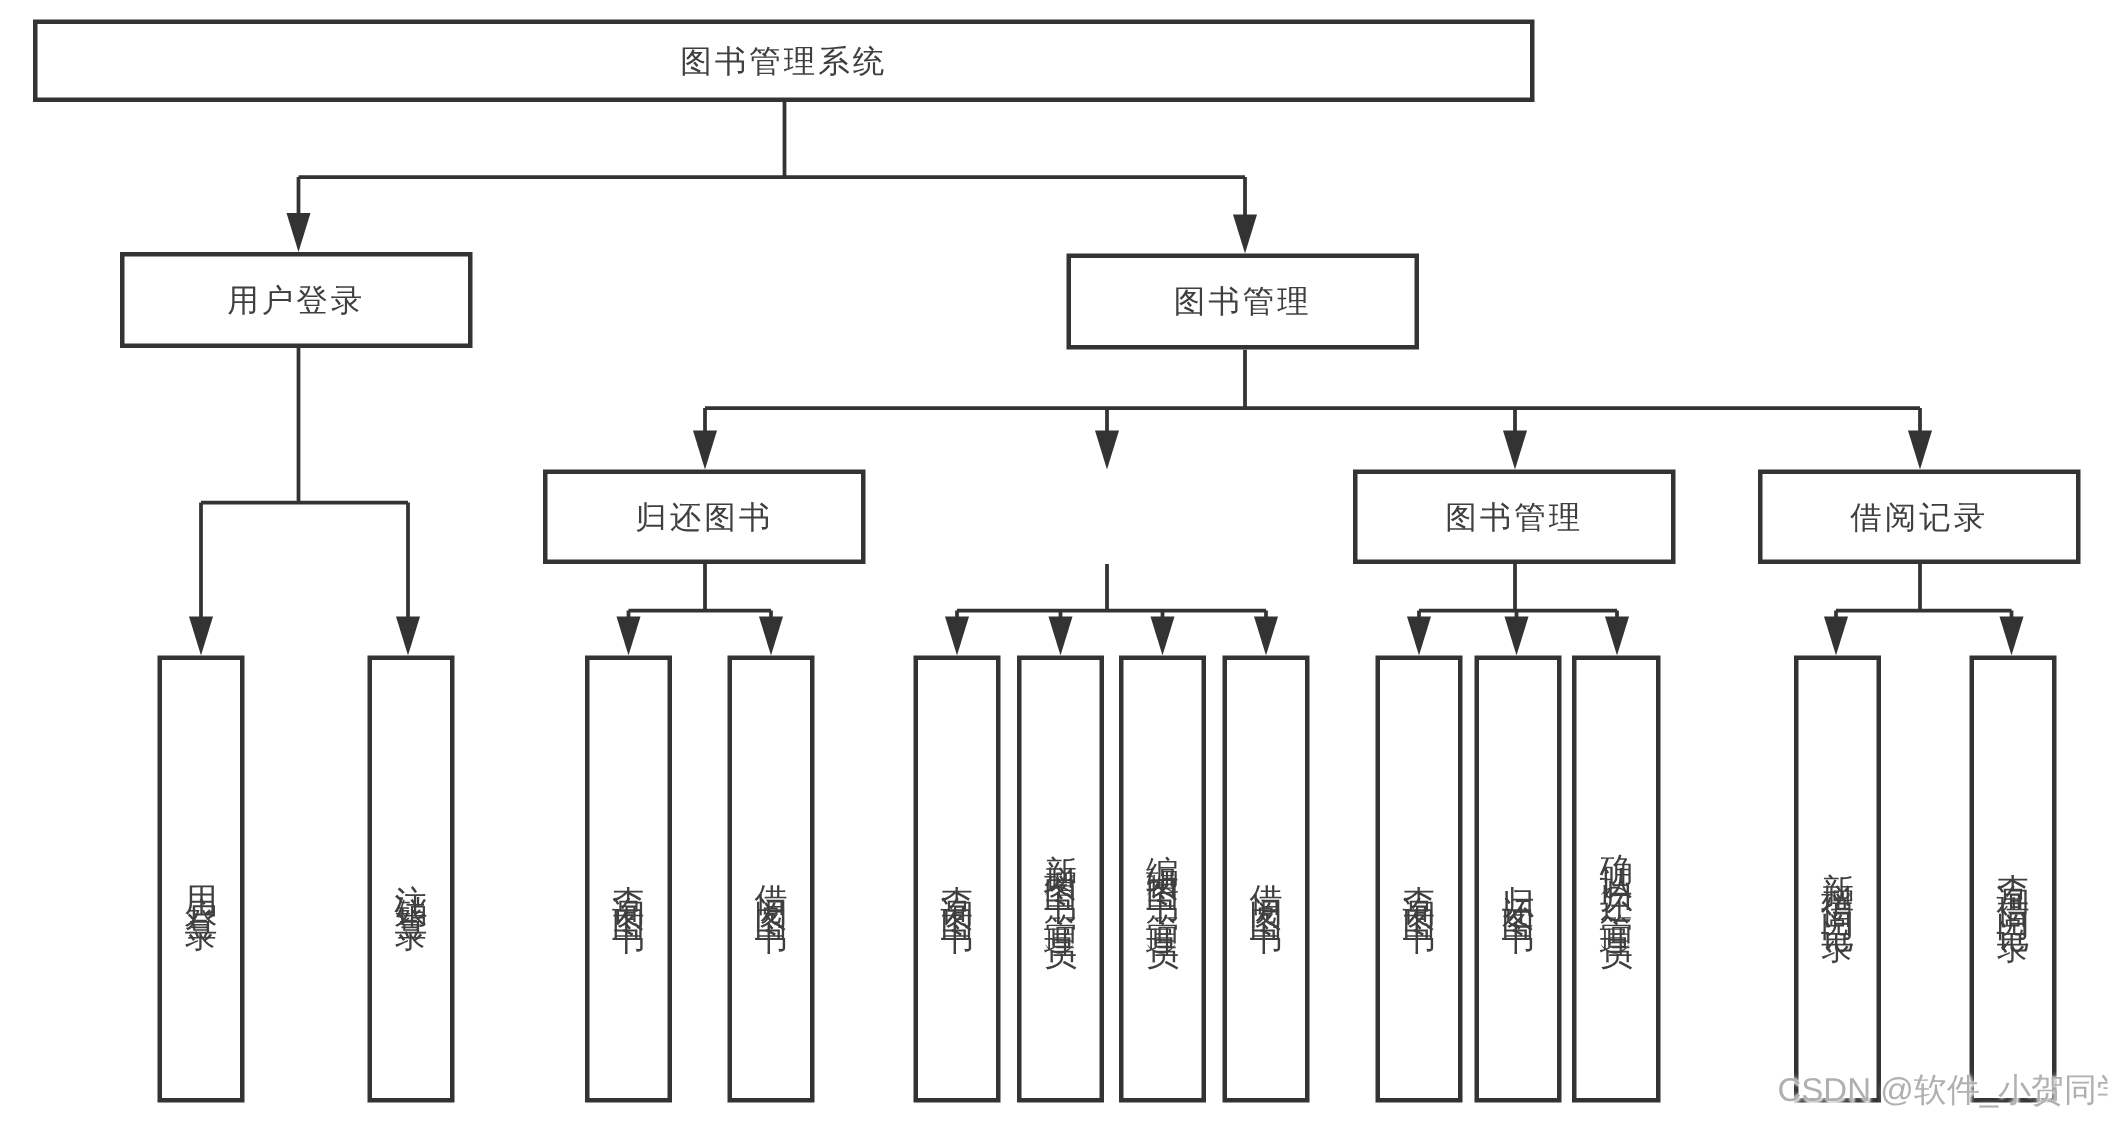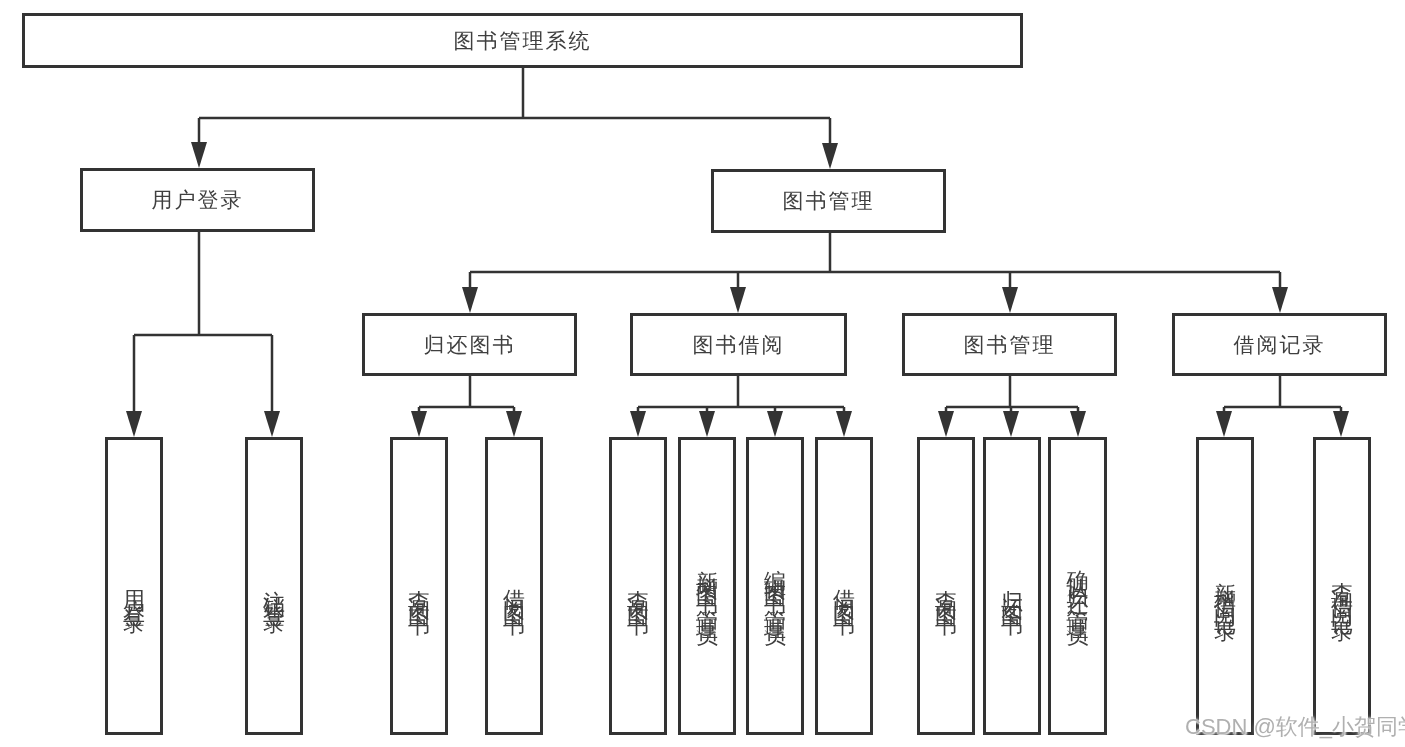--- a/index.html
+++ b/index.html
@@ -111,23 +111,20 @@
   <div class="box hbox" style="left:80px;top:168px;width:235px;height:64px;">
     <span>用户登录</span>
   </div>
   <div class="box hbox" style="left:711px;top:169px;width:235px;height:64px;">
     <span>图书管理</span>
   </div>
 
   <div class="box hbox" style="left:362px;top:313px;width:215px;height:63px;">
     <span>归还图书</span>
   </div>
-  <div class="box hbox" style="left:630px;top:313px;width:217px;height:63px;">
-    <span>图书借阅</span>
-  </div>
   <div class="box hbox" style="left:902px;top:313px;width:215px;height:63px;">
     <span>图书管理</span>
   </div>
   <div class="box hbox" style="left:1172px;top:313px;width:215px;height:63px;">
     <span>借阅记录</span>
   </div>
 
   <div class="box vbox" style="left:105px;">
     <span>用户登录</span>
   </div>

